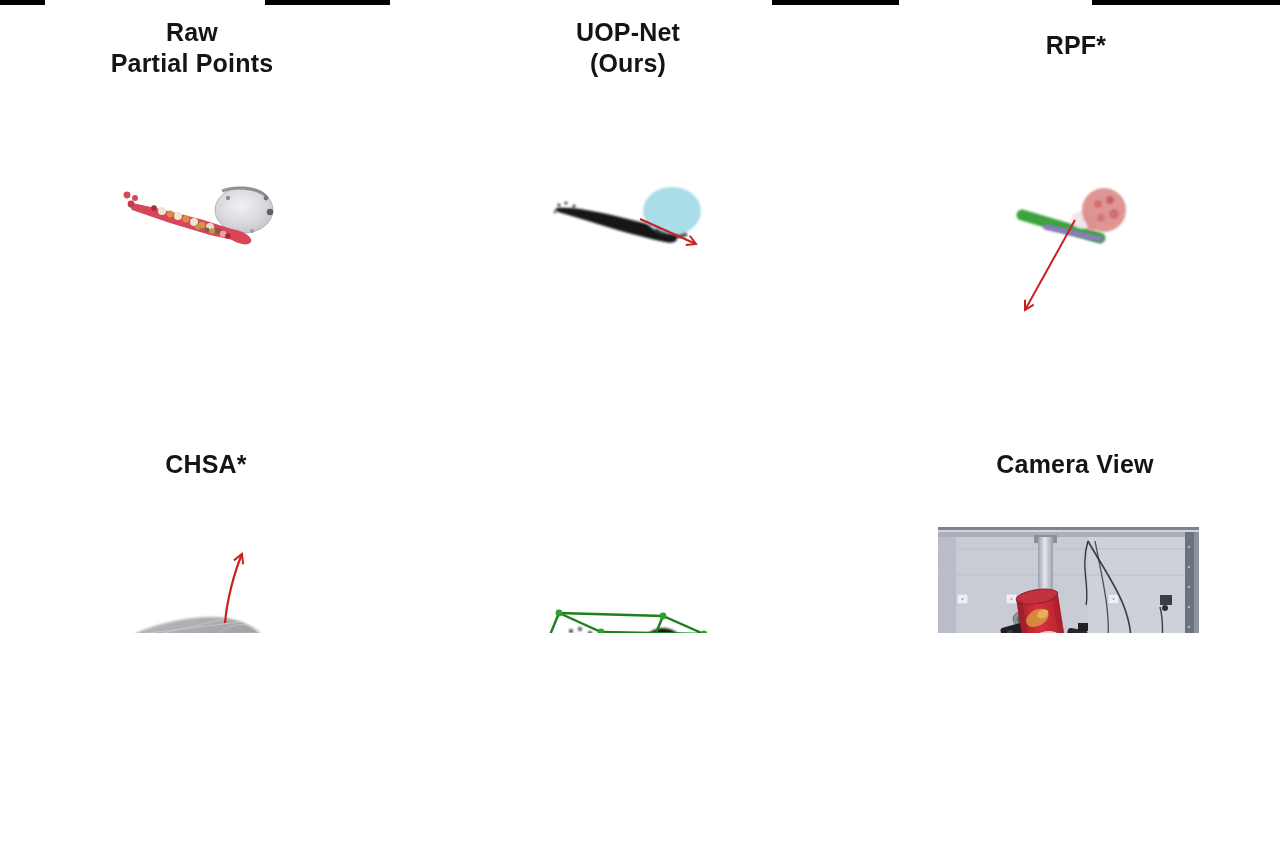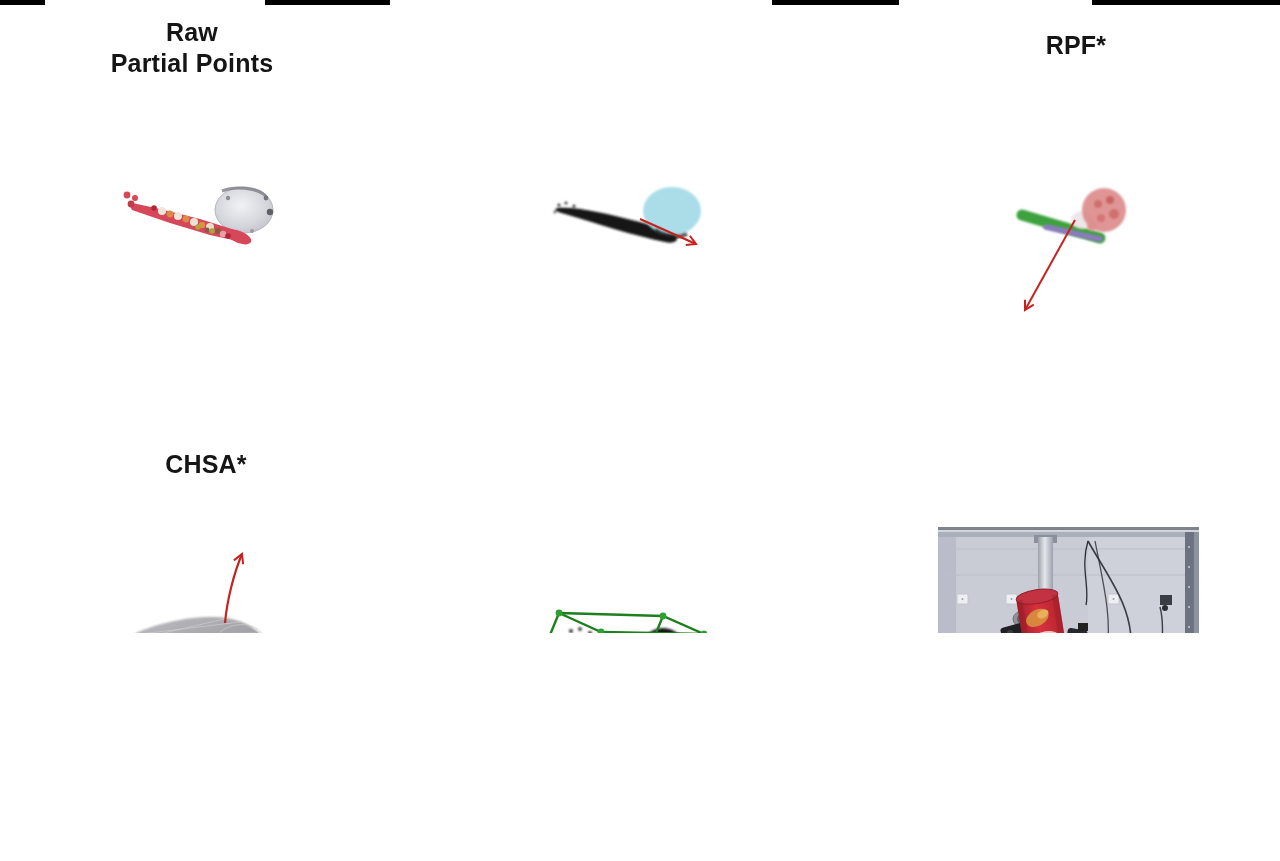--- a/index.html
+++ b/index.html
@@ -18,22 +18,27 @@
 
   <div class="top-bar" style="left:0;width:45px"></div>
   <div class="top-bar" style="left:265px;width:125px"></div>
   <div class="top-bar" style="left:772px;width:127px"></div>
   <div class="top-bar" style="left:1092px;width:188px"></div>
 
   <div class="panel-title" style="left:62px;top:17px">
     <span>Raw</span><br>
     <span>Partial Points</span>
   </div>
+  <div class="panel-title" style="left:498px;top:17px">
+    <span>UOP-Net</span><br>
+    <span>(Ours)</span>
+  </div>
   <div class="panel-title" style="left:76px;top:449px">CHSA*</div>
   <div class="panel-title" style="left:946px;top:30px">RPF*</div>
+  <div class="panel-title" style="left:945px;top:449px">Camera View</div>
 
   <div class="fig" style="left:110px;top:178px">
     <svg width="190" height="75" viewBox="0 0 190 75">
       <defs>
           <filter id="rawB" x="-30%" y="-30%" width="160%" height="160%">
             <feGaussianBlur stdDeviation="0.7"></feGaussianBlur>
           </filter>
         <radialGradient id="rawDisk" cx="45%" cy="40%" r="65%">
           <stop offset="0%" stop-color="#f1f1f5"></stop>
             <stop offset="70%" stop-color="#d4d5db"></stop>

